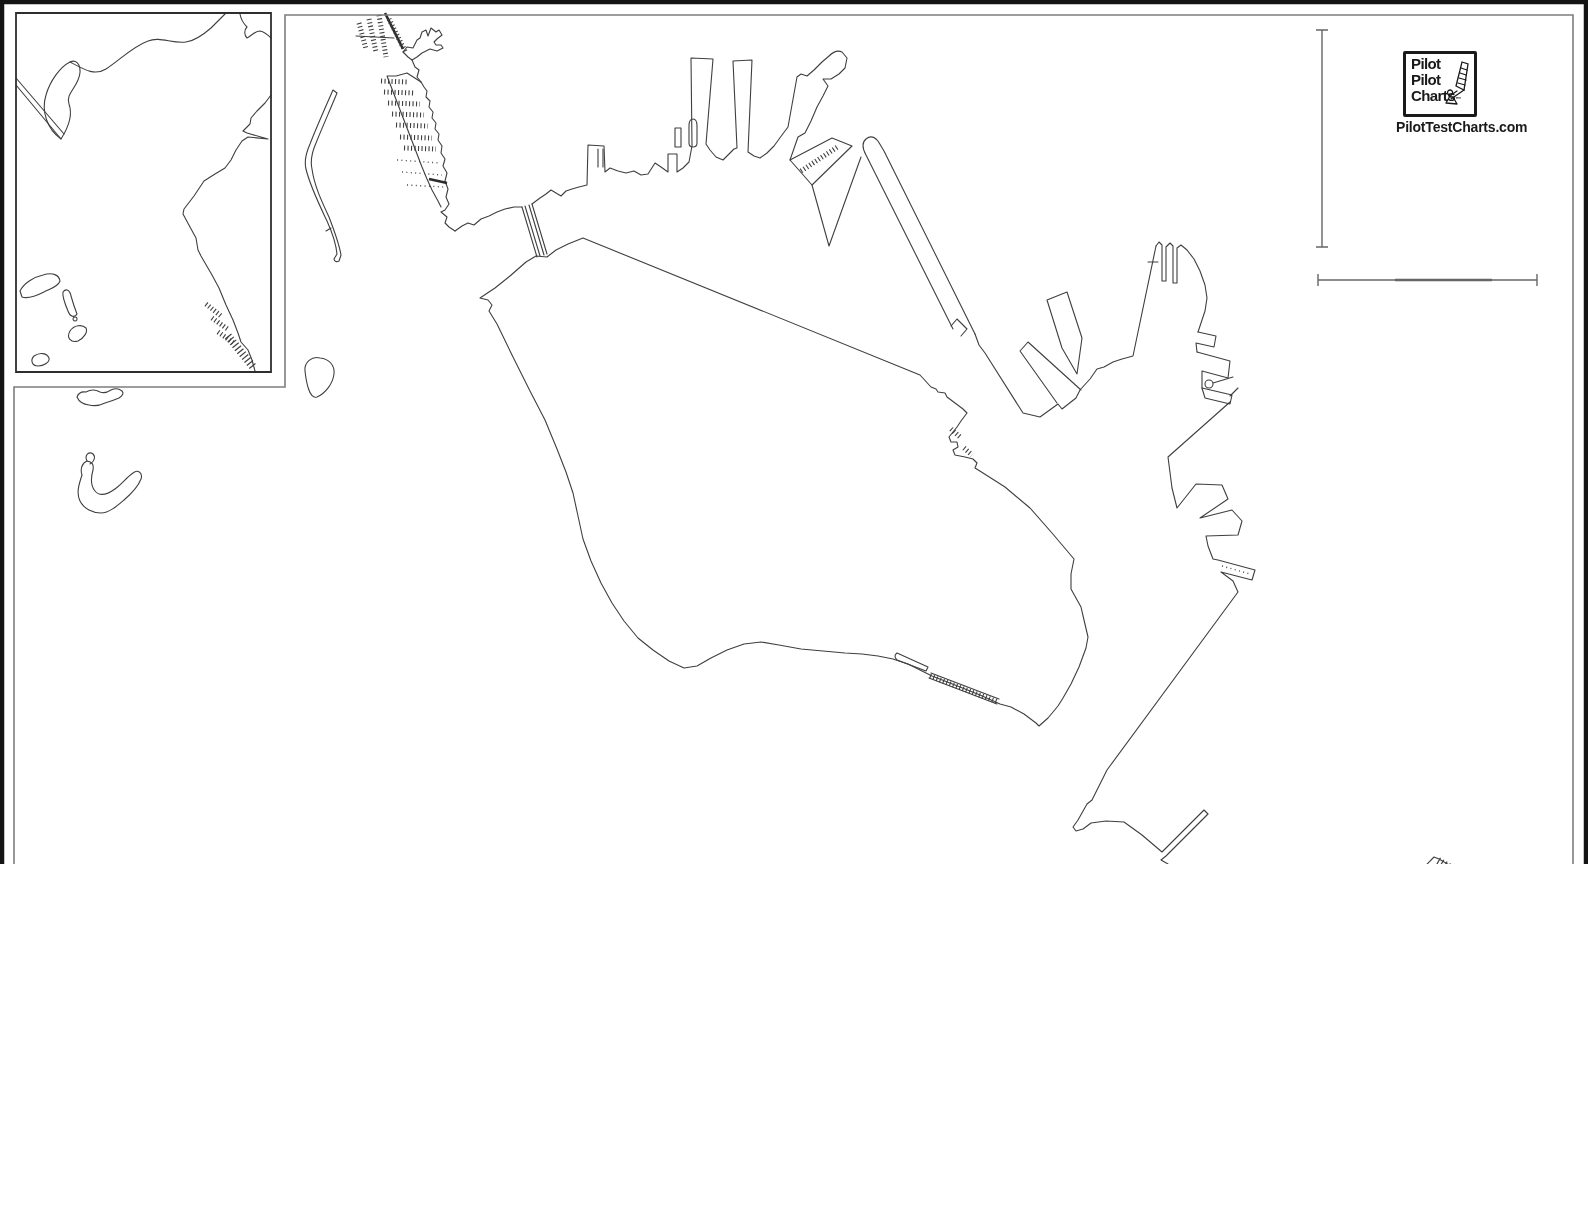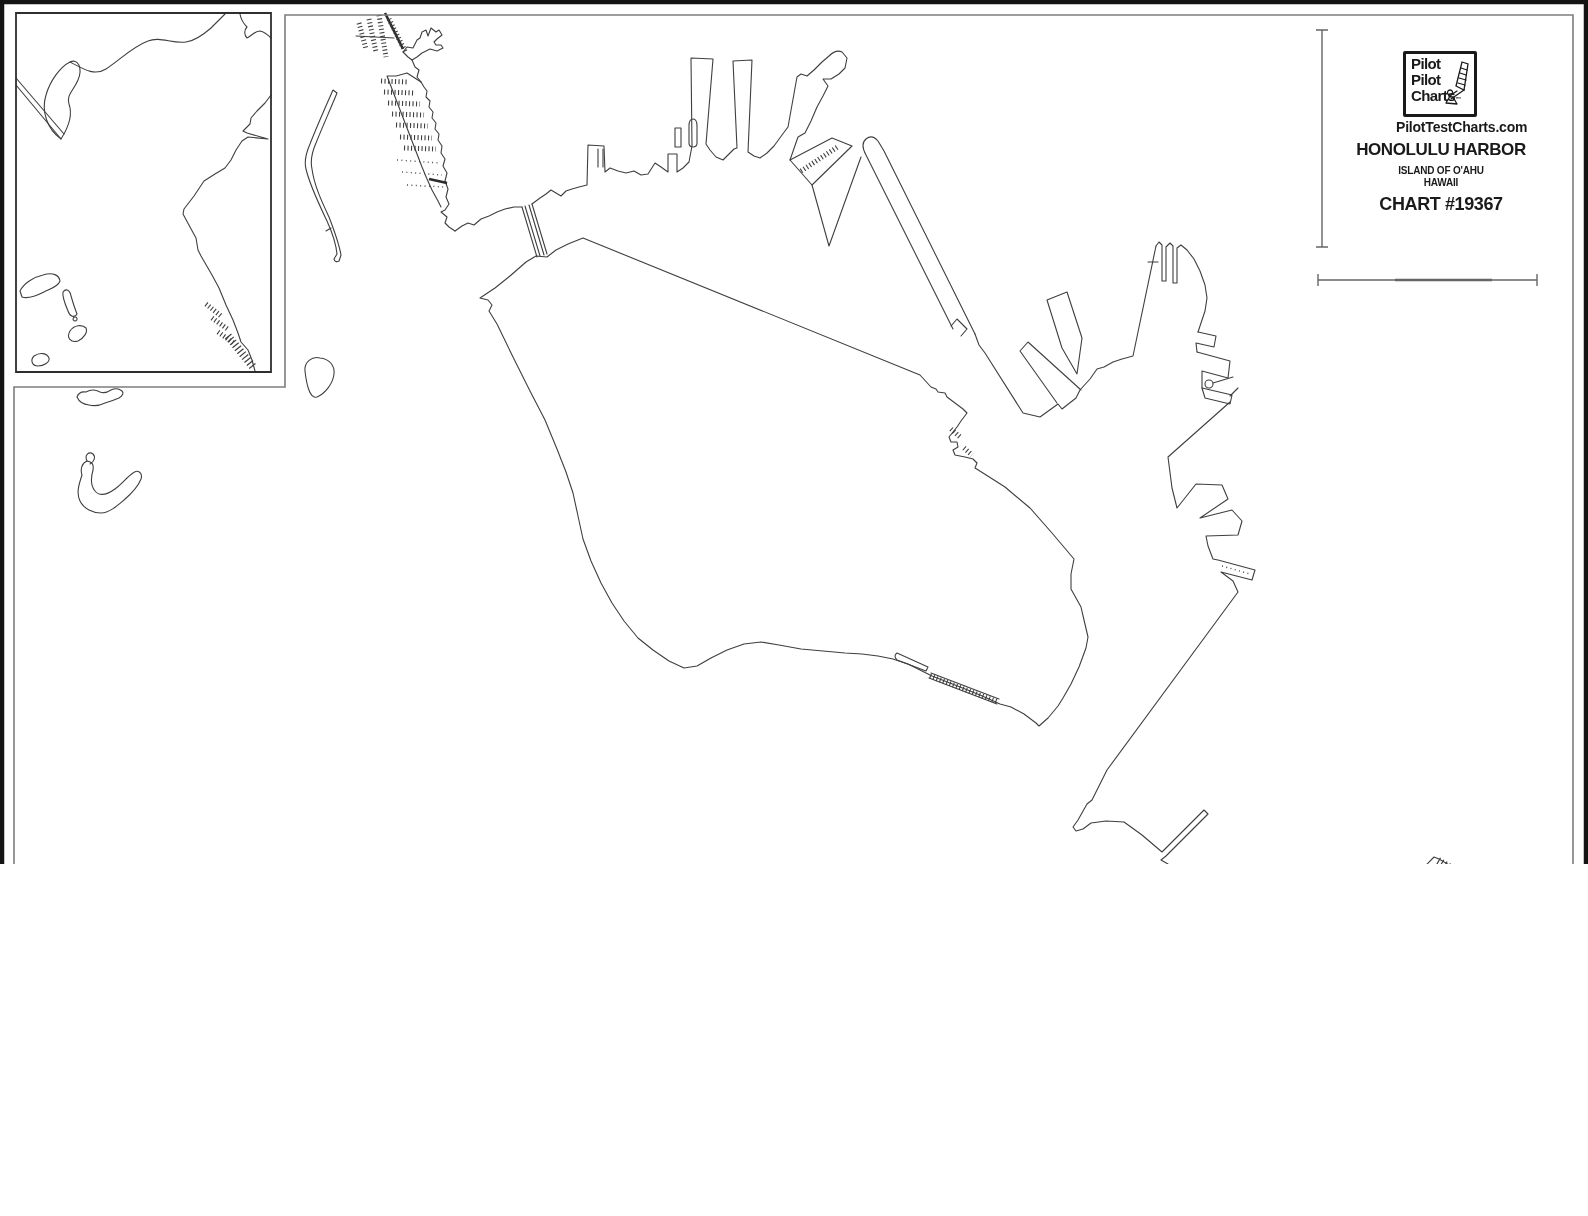--- a/index.html
+++ b/index.html
@@ -143,20 +143,14 @@
         <path d="M21,2 L27,4 L23,30 L15,26 Z"></path>
         <path d="M20,8 L26,10 M19,13 L25,15 M18,18 L25,20 M17,23 L24,25"></path>
         <path d="M23,30 L10,39"></path>
         <path d="M9,30 a2.6,2.6 0 1 0 0.1,0"></path>
         <path d="M10,35 L16,31 M9,36 L5,43 M12,37 L16,44 M5,43 L16,44"></path>
       </g>
     </svg>
   </div>
   <div class="logo-site">PilotTestCharts.com</div>
 
-  <div class="title-block">
-    <div class="tb-title">HONOLULU HARBOR</div>
-    <div class="tb-sub1">ISLAND OF O'AHU</div>
-    <div class="tb-sub2">HAWAII</div>
-    <div class="tb-chart">CHART #19367</div>
-  </div>
 
 </div>
 
 </body></html>

